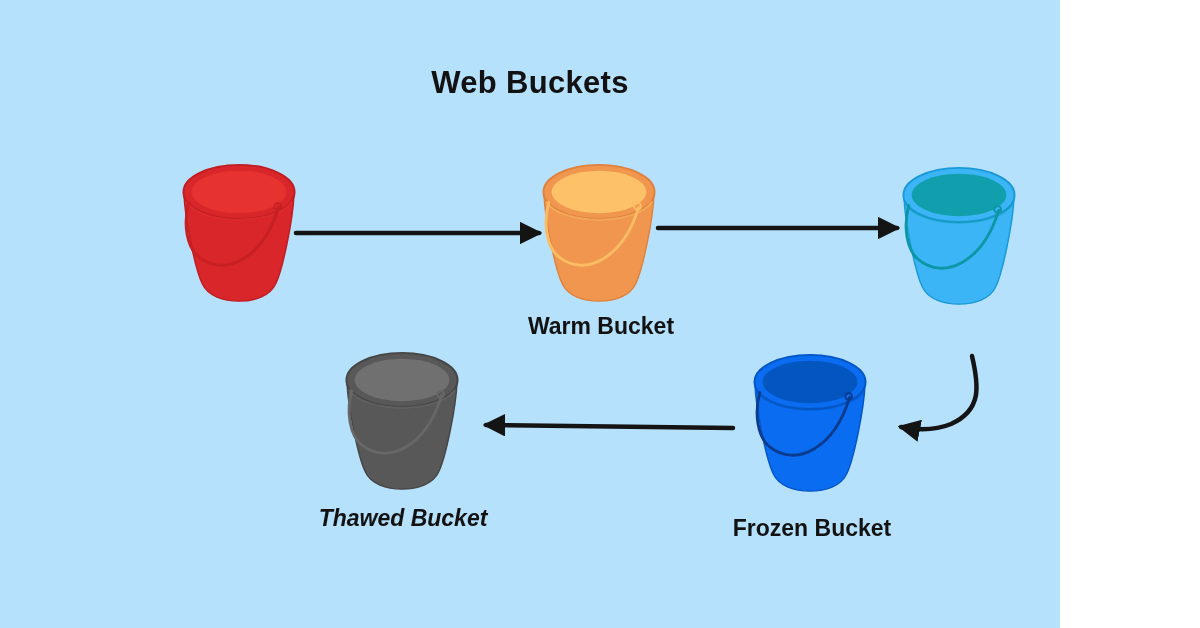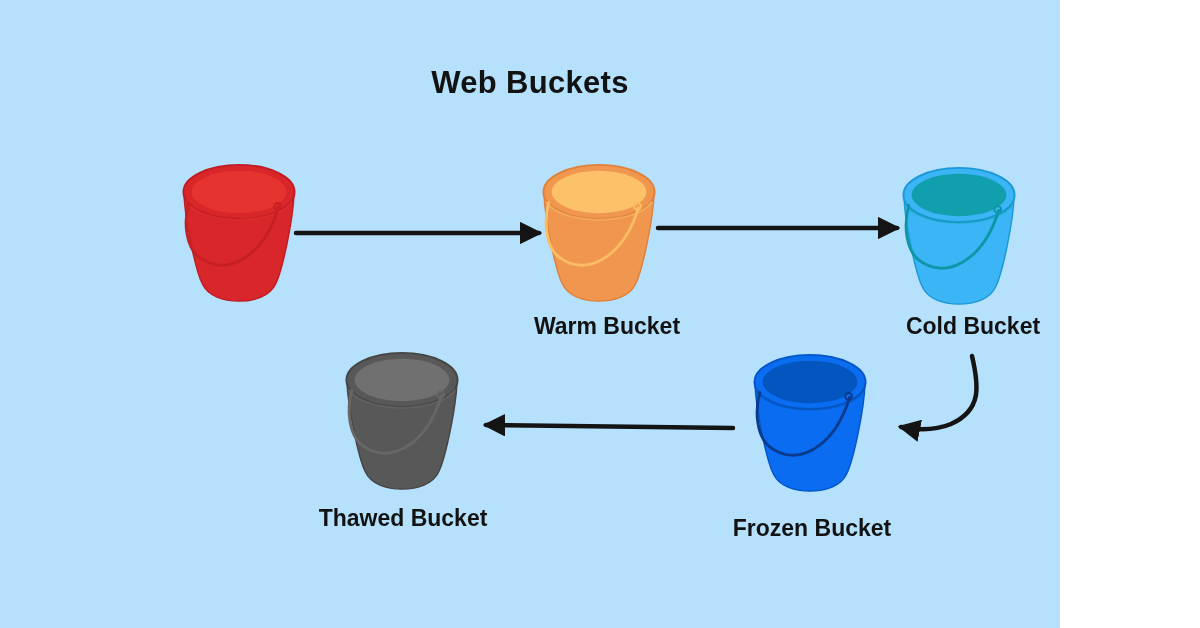--- a/index.html
+++ b/index.html
@@ -110,18 +110,17 @@
     <svg viewBox="0 0 120 148">
         <use href="#bucket-shape"></use>
       </svg>
   </figure>
   <figure class="bucket" style="left: 344px; top: 350px; --body: #585858; --interior: #707070; --outline: #454545; --handle: #676767;">
     <svg viewBox="0 0 120 148">
         <use href="#bucket-shape"></use>
       </svg>
   </figure>
 
-  <div class="bucket-label" style="left:601px; top:313px;margin-left:6px;">Warm Bucket</div>
-  <div class="bucket-label" style="left:973px; top:313px;">Cold Bucket</div>
+  <div class="bucket-label" style="left:601px; top:313px;">Warm Bucket</div>
   <div class="bucket-label" style="left:812px; top:515px;">Frozen Bucket</div>
-  <div class="bucket-label" style="left:403px; top:505px;">Thawed Bucket</div>
+  <div class="bucket-label" style="left:403px; top:505px;font-style:italic;">Thawed Bucket</div>
 
 </div>
 
 </body></html>

